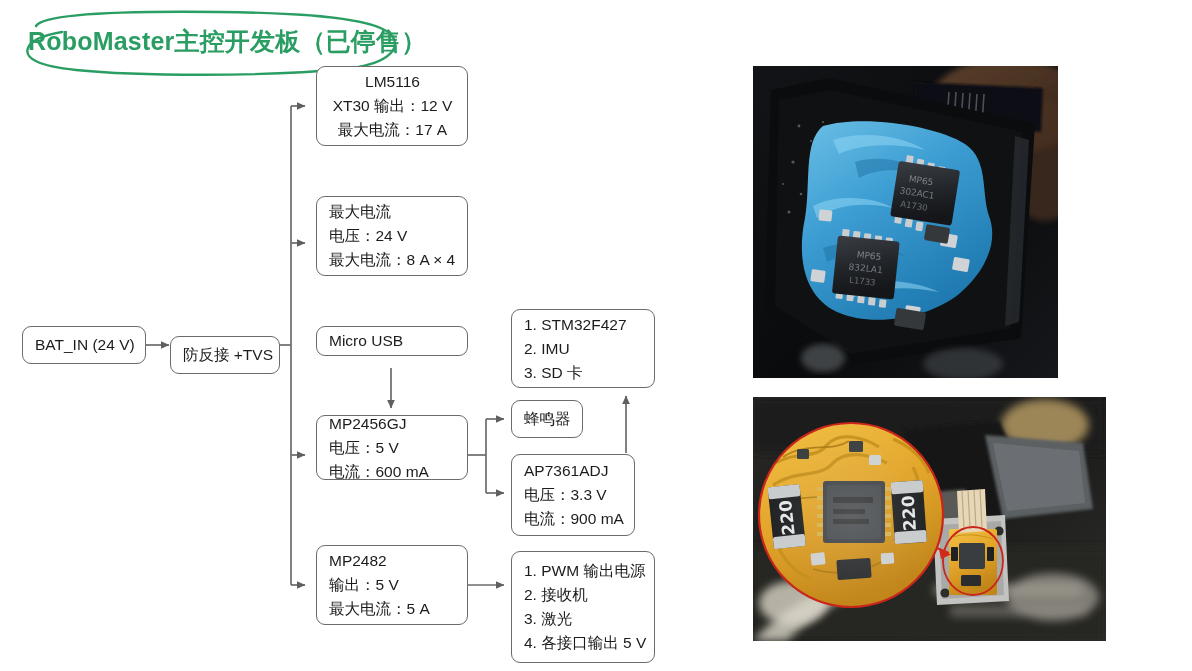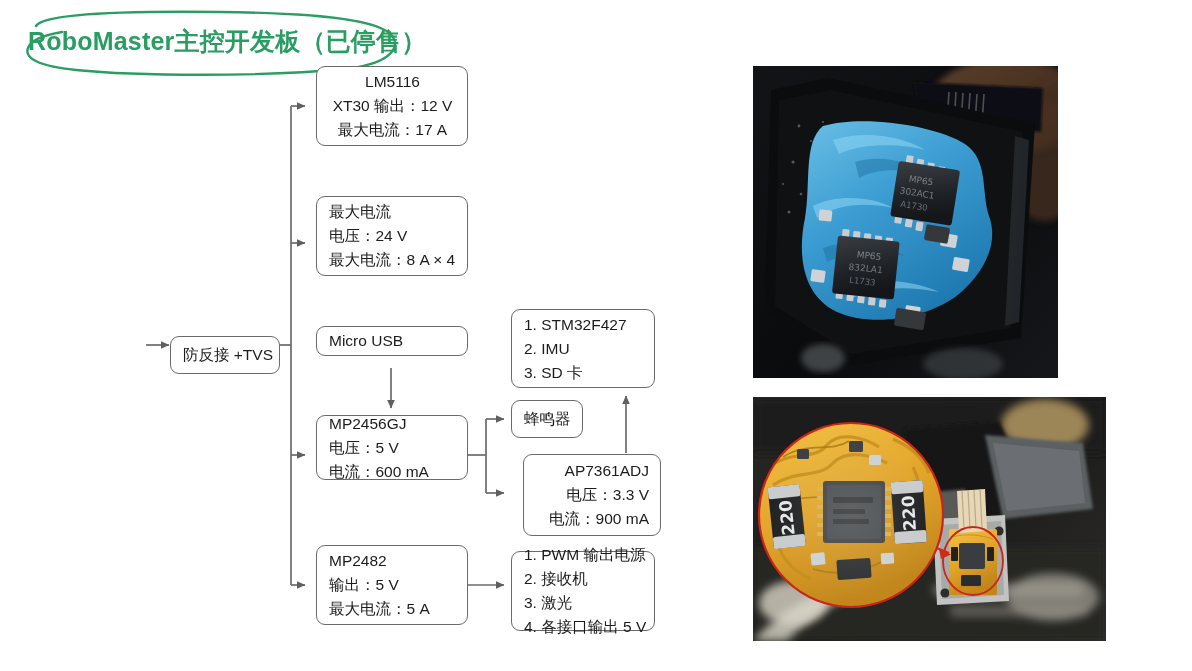--- a/index.html
+++ b/index.html
@@ -132,20 +132,23 @@
       <line x1="486" y1="419" x2="486" y2="493"></line>
       <line x1="486" y1="419" x2="504" y2="419" marker-end="url(#arw)"></line>
       <line x1="486" y1="493" x2="504" y2="493" marker-end="url(#arw)"></line>
 
       <line x1="626" y1="453" x2="626" y2="396" marker-end="url(#arw)"></line>
 
       <line x1="468" y1="585" x2="504" y2="585" marker-end="url(#arw)"></line>
     </g>
   </svg>
 
+  <div class="node center-one" style="left:22px; top:326px; width:124px; height:38px;">
+    <span class="line">BAT_IN (24 V)</span>
+  </div>
 
   <div class="node center-one" style="left:170px; top:336px; width:110px; height:38px;">
     <span class="line">防反接 +TVS</span>
   </div>
 
   <div class="node" style="left:316px; top:66px; width:152px; height:80px;text-align:center;">
     <span class="line">LM5116</span>
     <span class="line">XT30 输出：12 V</span>
     <span class="line">最大电流：17 A</span>
   </div>
@@ -175,27 +178,27 @@
   <div class="node" style="left:511px; top:309px; width:144px; height:79px;">
     <span class="line">1. STM32F427</span>
     <span class="line">2. IMU</span>
     <span class="line">3. SD 卡</span>
   </div>
 
   <div class="node center-one" style="left:511px; top:400px; width:72px; height:38px;">
     <span class="line">蜂鸣器</span>
   </div>
 
-  <div class="node" style="left:523px; top:454px; width:138px; height:82px;text-align:right;">
+  <div class="node" style="left:511px; top:454px; width:124px; height:82px;">
     <span class="line">AP7361ADJ</span>
     <span class="line">电压：3.3 V</span>
     <span class="line">电流：900 mA</span>
   </div>
 
-  <div class="node" style="left:511px; top:551px; width:144px; height:80px;">
+  <div class="node" style="left:511px; top:551px; width:144px; height:112px;">
     <span class="line">1. PWM 输出电源</span>
     <span class="line">2. 接收机</span>
     <span class="line">3. 激光</span>
     <span class="line">4. 各接口输出 5 V</span>
   </div>
 
   <div class="photo" style="left:753px; top:66px; width:305px; height:312px;">
     <svg width="305" height="312" viewBox="0 0 305 312">
       <defs>
         <linearGradient id="bgTop" x1="0" y1="0" x2="1" y2="1">

